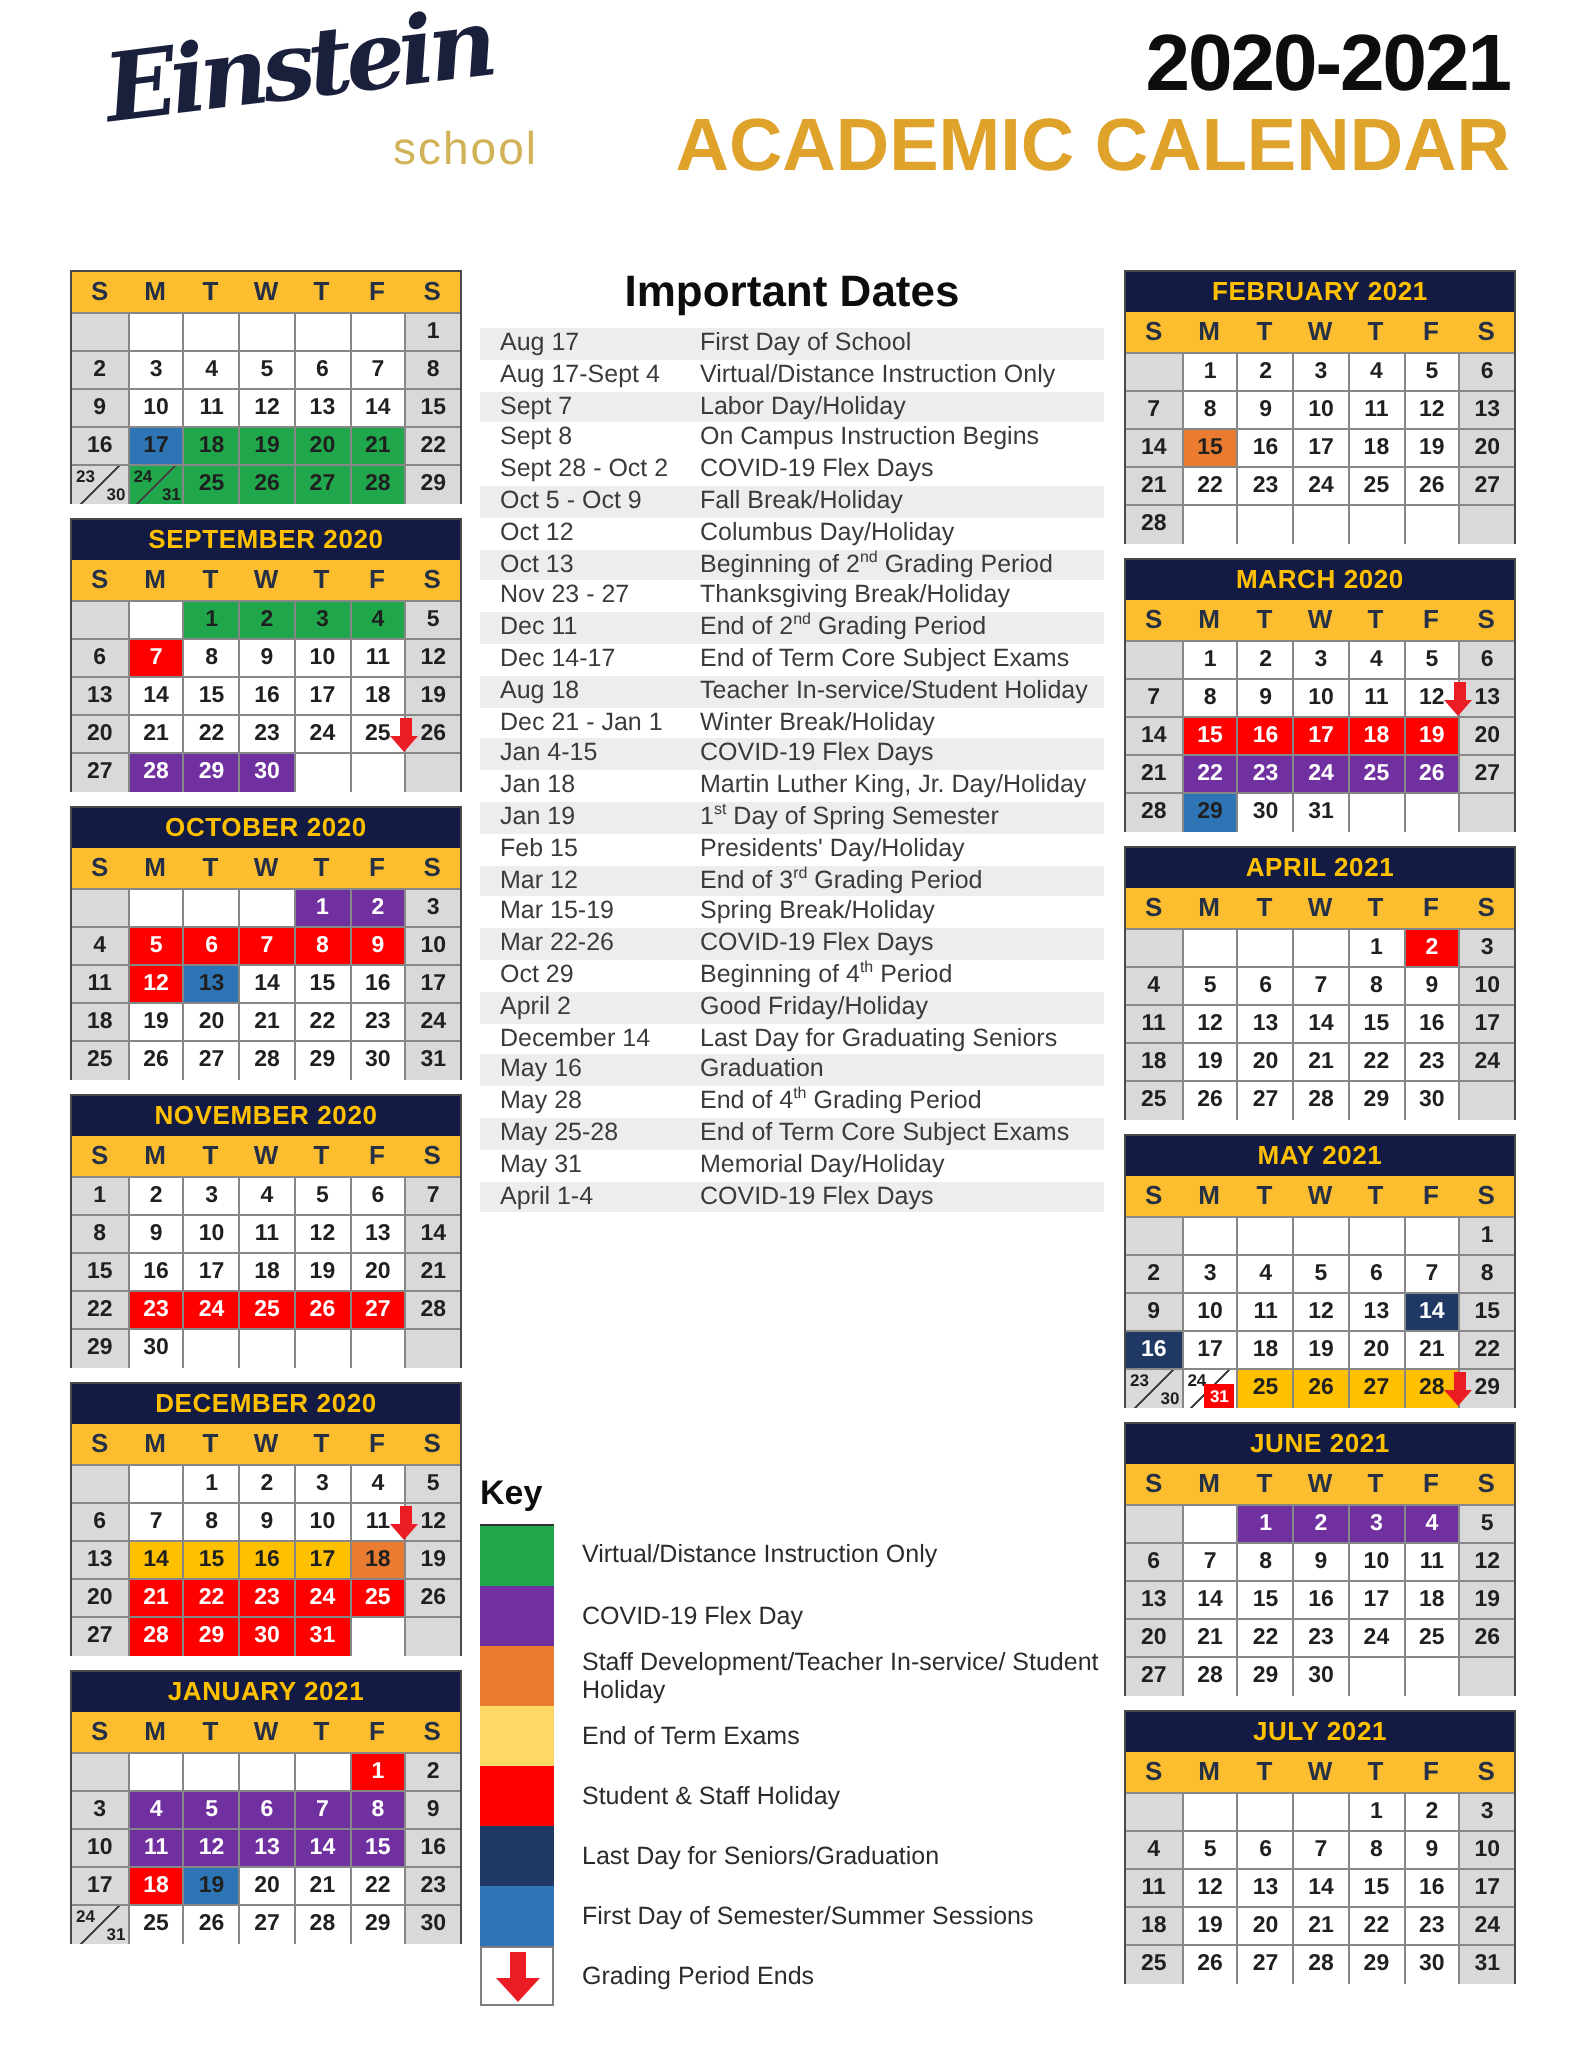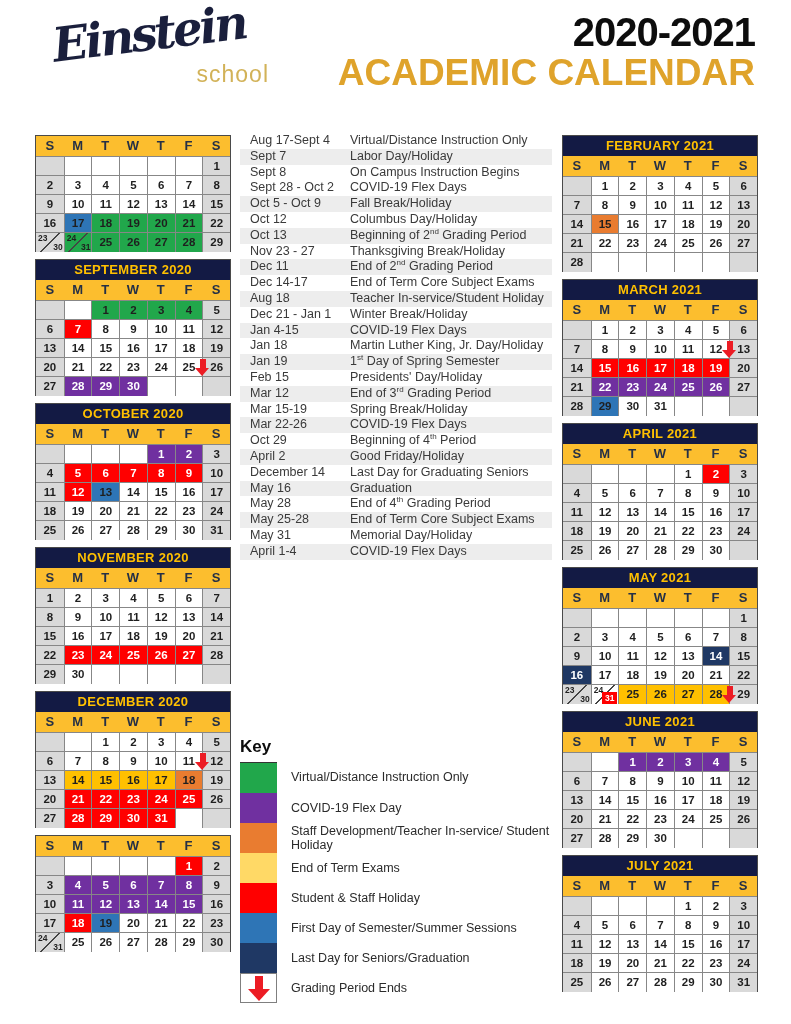--- a/index.html
+++ b/index.html
@@ -370,20 +370,21 @@
           <div class="cell" style="background-color: rgb(217, 217, 217); color: rgb(31, 31, 31);">27</div>
           <div class="cell" style="background-color: rgb(255, 0, 0); color: rgb(255, 255, 255);">28</div>
           <div class="cell" style="background-color: rgb(255, 0, 0); color: rgb(255, 255, 255);">29</div>
           <div class="cell" style="background-color: rgb(255, 0, 0); color: rgb(255, 255, 255);">30</div>
           <div class="cell" style="background-color: rgb(255, 0, 0); color: rgb(255, 255, 255);">31</div>
           <div class="cell" style="background-color: rgb(255, 255, 255); color: rgb(31, 31, 31);"></div>
           <div class="cell" style="background-color: rgb(217, 217, 217); color: rgb(31, 31, 31);"></div>
         </div>
       </div>
       <div class="month">
+        <div class="month-title">JANUARY 2021</div>
         <div class="dow-row">
           <div class="dow">S</div>
           <div class="dow">M</div>
           <div class="dow">T</div>
           <div class="dow">W</div>
           <div class="dow">T</div>
           <div class="dow">F</div>
           <div class="dow">S</div>
         </div>
         <div class="week">
@@ -431,21 +432,26 @@
           <div class="cell" style="background-color: rgb(255, 255, 255); color: rgb(31, 31, 31);">26</div>
           <div class="cell" style="background-color: rgb(255, 255, 255); color: rgb(31, 31, 31);">27</div>
           <div class="cell" style="background-color: rgb(255, 255, 255); color: rgb(31, 31, 31);">28</div>
           <div class="cell" style="background-color: rgb(255, 255, 255); color: rgb(31, 31, 31);">29</div>
           <div class="cell" style="background-color: rgb(217, 217, 217); color: rgb(31, 31, 31);">30</div>
         </div>
       </div>
     </div>
 
   <div id="imp-section">
+    <div class="imp-title">Important Dates</div>
     <div id="dates-rows">
+        <div class="date-row alt">
+          <span class="date-col">Aug 17</span>
+          <span class="event-col">First Day of School</span>
+        </div>
         <div class="date-row">
           <span class="date-col">Aug 17-Sept 4</span>
           <span class="event-col">Virtual/Distance Instruction Only</span>
         </div>
         <div class="date-row alt">
           <span class="date-col">Sept 7</span>
           <span class="event-col">Labor Day/Holiday</span>
         </div>
         <div class="date-row">
           <span class="date-col">Sept 8</span>
@@ -567,26 +573,26 @@
         </div>
         <div class="key-row">
           <div class="key-swatch" style="background-color: rgb(255, 217, 102);"></div>
           <span class="key-label">End of Term Exams</span>
         </div>
         <div class="key-row">
           <div class="key-swatch" style="background-color: rgb(255, 0, 0);"></div>
           <span class="key-label">Student &amp; Staff Holiday</span>
         </div>
         <div class="key-row">
+          <div class="key-swatch" style="background-color: rgb(31, 56, 100);"></div>
+          <span class="key-label">Last Day for Seniors/Graduation</span>
+        </div>
+        <div class="key-row">
           <div class="key-swatch" style="background-color: rgb(46, 117, 182);"></div>
           <span class="key-label">First Day of Semester/Summer Sessions</span>
-        </div>
-        <div class="key-row">
-          <div class="key-swatch" style="background-color: rgb(31, 56, 100);"></div>
-          <span class="key-label">Last Day for Seniors/Graduation</span>
         </div>
         <div class="key-row">
           <div class="key-swatch key-arrow-box">
             <div class="garrow2">
               <div class="shaft"></div>
               <div class="head"></div>
             </div>
           </div>
           <span class="key-label">Grading Period Ends</span>
         </div>
@@ -645,21 +651,21 @@
           <div class="cell" style="background-color: rgb(217, 217, 217); color: rgb(31, 31, 31);">28</div>
           <div class="cell" style="background-color: rgb(255, 255, 255); color: rgb(31, 31, 31);"></div>
           <div class="cell" style="background-color: rgb(255, 255, 255); color: rgb(31, 31, 31);"></div>
           <div class="cell" style="background-color: rgb(255, 255, 255); color: rgb(31, 31, 31);"></div>
           <div class="cell" style="background-color: rgb(255, 255, 255); color: rgb(31, 31, 31);"></div>
           <div class="cell" style="background-color: rgb(255, 255, 255); color: rgb(31, 31, 31);"></div>
           <div class="cell" style="background-color: rgb(217, 217, 217); color: rgb(31, 31, 31);"></div>
         </div>
       </div>
       <div class="month">
-        <div class="month-title">MARCH 2021</div>
+        <div class="month-title">MARCH 2020</div>
         <div class="dow-row">
           <div class="dow">S</div>
           <div class="dow">M</div>
           <div class="dow">T</div>
           <div class="dow">W</div>
           <div class="dow">T</div>
           <div class="dow">F</div>
           <div class="dow">S</div>
         </div>
         <div class="week">

